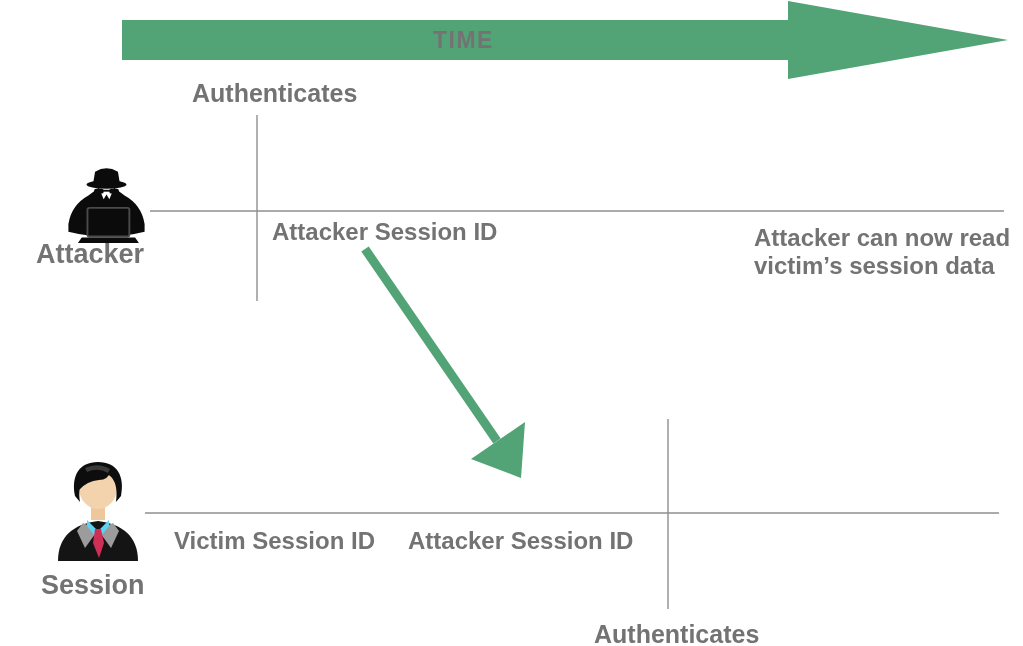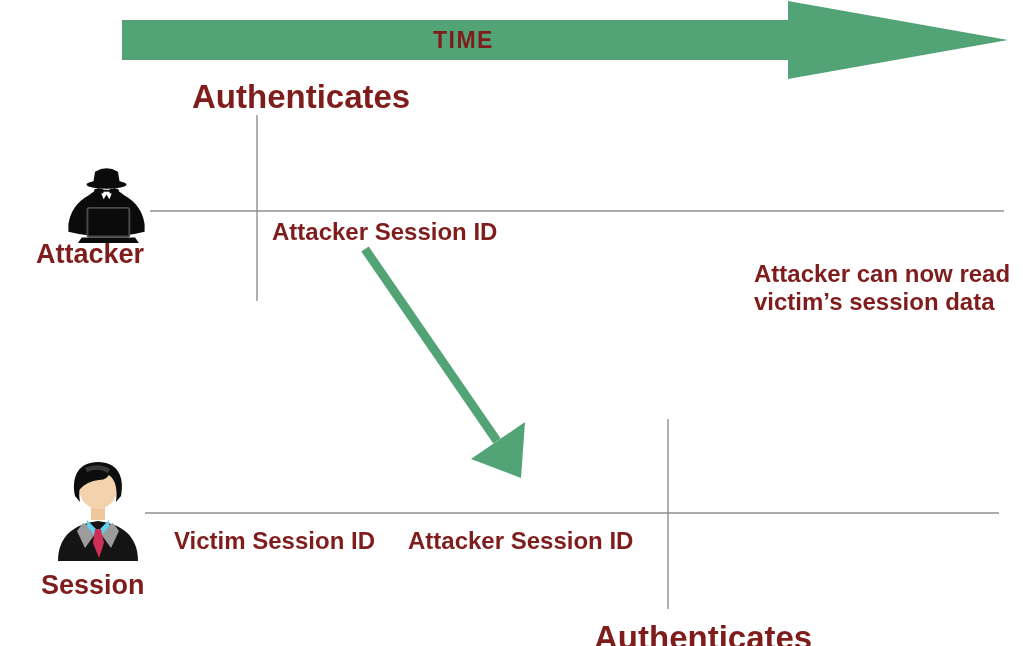--- a/index.html
+++ b/index.html
@@ -2,28 +2,28 @@
 <html><head>
 <meta charset="utf-8">
 <style>
   html,body{margin:0;padding:0;background:#ffffff;}
   .canvas{
     position:relative;
     width:1023px;height:646px;
     background:#ffffff;
     overflow:hidden;
     font-family:"Liberation Sans", sans-serif;
-    color:#7f1d1d;
+    color:#737373;
   }
   .layer{position:absolute;left:0;top:0;width:1023px;height:646px;}
   .lbl{position:absolute;font-weight:bold;white-space:nowrap;line-height:1.05;}
-  .lbl-multi{white-space:pre-line;margin-top:36px;}
+  .lbl-multi{white-space:pre-line;}
   .time-lbl{font-size:23px;letter-spacing:1.5px;}
   .big{font-size:24px;}
-  .auth{font-size:33px;}
+  .auth{font-size:25px;}
   .name{font-size:27px;}
   .small-id{font-size:24px;}
   .icon-box{position:absolute;}
 </style>
 </head>
 <body>
 
 <div class="canvas">
 
   <svg class="layer" viewBox="0 0 1023 646">

